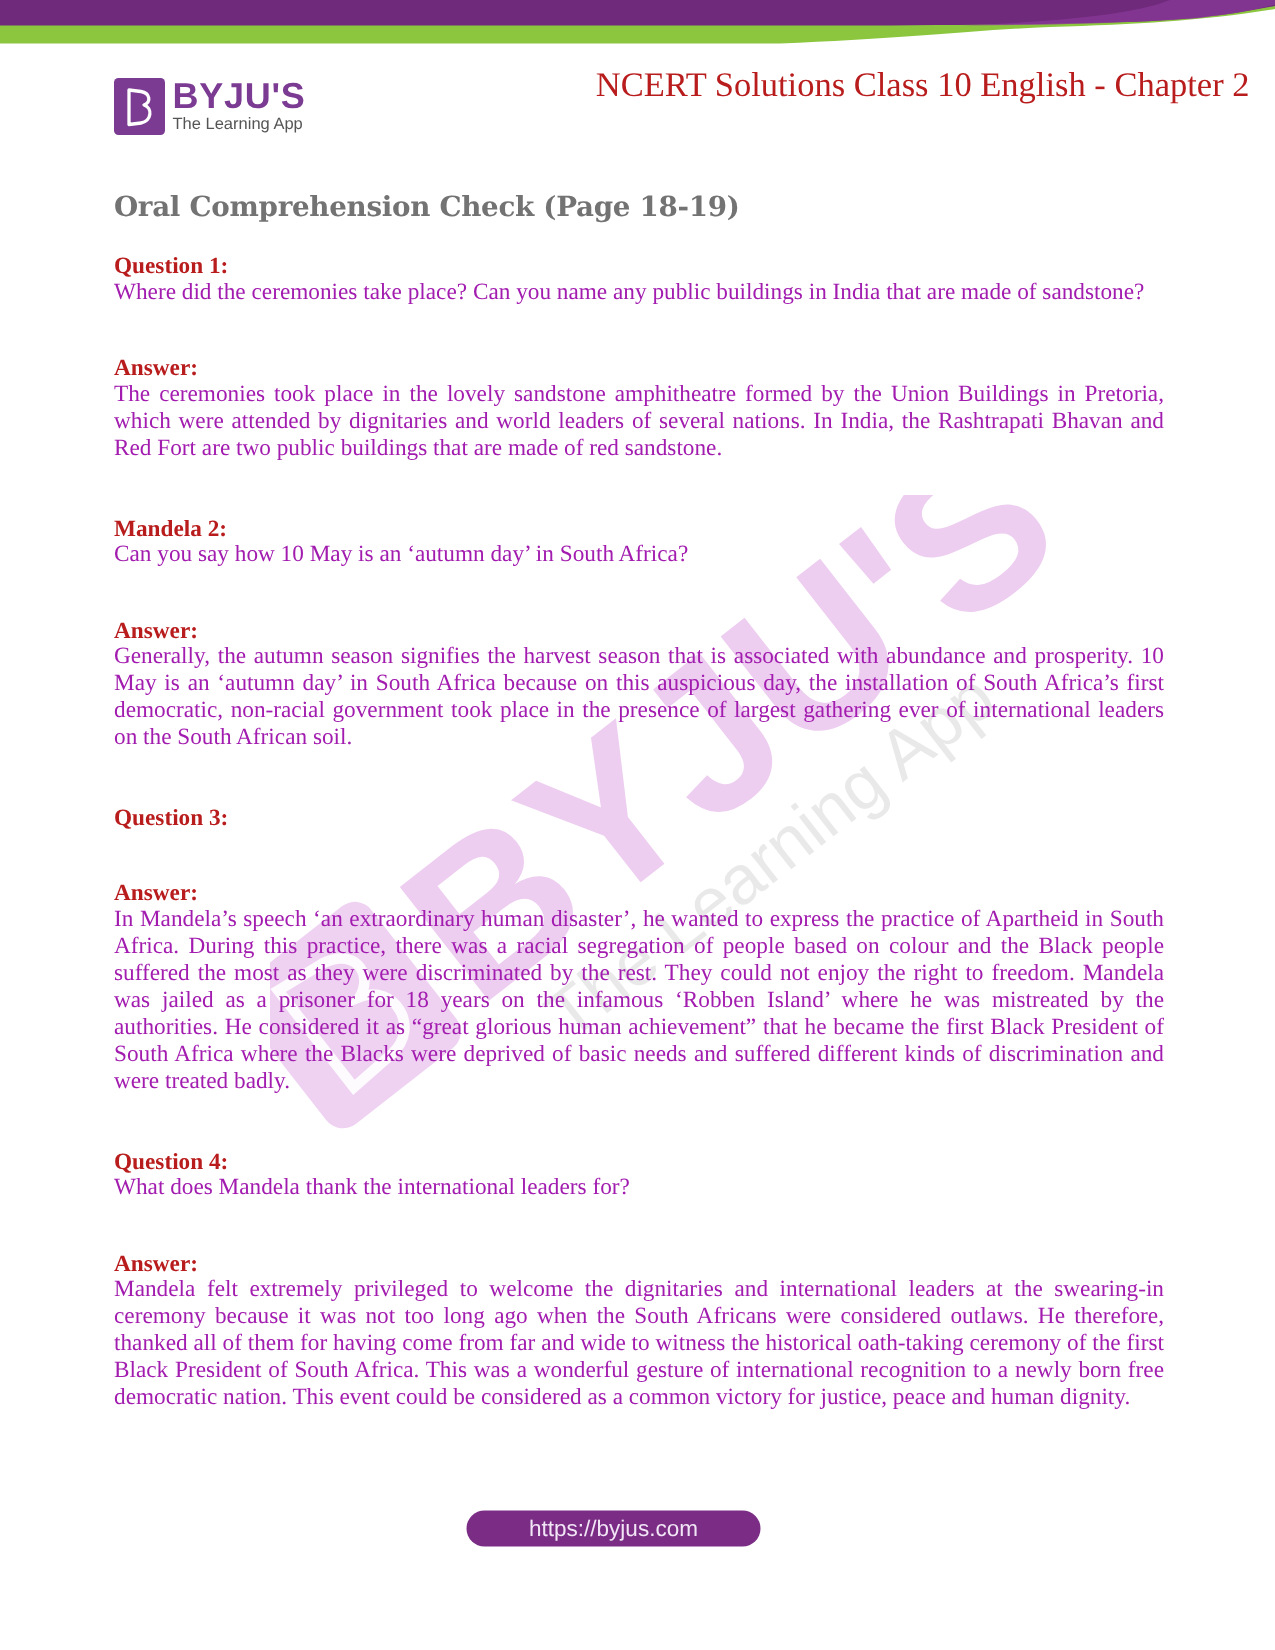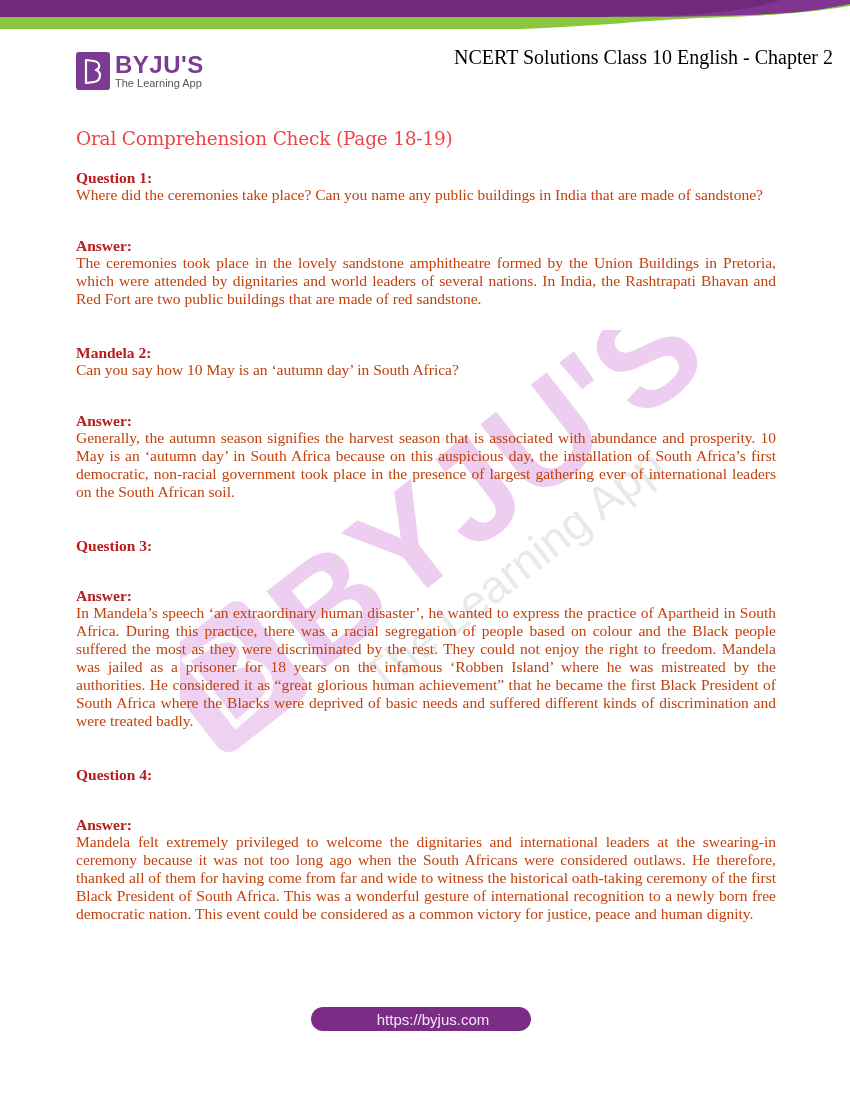--- a/index.html
+++ b/index.html
@@ -12,41 +12,41 @@
   .logo { position: absolute; left: 76px; top: 51px; height: 40px; display: flex; align-items: center; }
   .logo-box {
     width: 34px; height: 38px; background: #7b3b92; border-radius: 3px;
     display: flex; align-items: center; justify-content: center; position: relative;
   }
   .logo-text { margin-left: 5px; display: flex; flex-direction: column; line-height: 1; }
   .logo-brand { font-family: "Liberation Sans", sans-serif; font-weight: bold; font-size: 24px; color: #7b3b92; letter-spacing: 0.5px; }
   .logo-tag { font-family: "Liberation Sans", sans-serif; font-size: 11px; color: #555; margin-top: 1px; }
   .header-title {
     position: absolute; right: 17px; top: 44px; text-align: right;
-    font-family: "Liberation Serif", serif; font-size: 20px; line-height: 26px; color: #000000;
+    font-family: "Liberation Serif", serif; font-size: 23px; line-height: 26px; color: #b91c1c;
   }
   .watermark { position: absolute; left: 180px; top: 330px; width: 600px; height: 460px; pointer-events: none; }
   .content { position: absolute; left: 76px; top: 128px; width: 700px; }
   .section-title {
-    font-family: "DejaVu Serif", serif; font-weight: normal; font-size: 18.5px;
-    color: #ef4444; margin: 0 0 20px 0; letter-spacing: -0.2px;
+    font-family: "DejaVu Serif", serif; font-weight: bold; font-size: 18.5px;
+    color: #737373; margin: 0 0 20px 0; letter-spacing: -0.2px;
   }
   .qa { margin-bottom: 0; }
   .q-label, .a-label { font-family: "Liberation Serif", serif; font-weight: bold; font-size: 15.5px; line-height: 17px; margin: 0; color: #b91c1c; }
   .q-text, .a-text {
     font-family: "Liberation Serif", serif; font-size: 15.5px; line-height: 18px;
-    text-align: justify; margin: 0; color: #c2410c;
+    text-align: justify; margin: 0; color: #a21caf;
   }
   .a-label { margin-top: 33px; }
   .gap { height: 36px; }
   .footer-pill {
     position: absolute; left: 311px; top: 1007px; width: 196px; height: 24px;
     background: #7b2d86; border-radius: 12px; color: #f2e6f6;
     font-family: "Liberation Sans", sans-serif; font-size: 15px;
-    display: flex; align-items: center; justify-content: center; text-decoration: none; padding-left: 24px;
+    display: flex; align-items: center; justify-content: center; text-decoration: none;
   }
 </style>
 </head>
 <body>
 
 <svg class="top-band" viewBox="0 0 850 32" preserveAspectRatio="none">
   <rect x="0" y="0" width="850" height="32" fill="#ffffff"></rect>
   <path d="M0,0 H850 V6 C800,14 760,16 700,18 C650,20 600,26 520,29 L0,29 Z" fill="#8cc63f"></path>
   <path d="M0,0 H850 V4 C820,10 790,14 740,15 C700,16 640,17 560,17 L0,17 Z" fill="#6f2a7c"></path>
   <path d="M640,17 C700,17 760,15 800,12 C825,9 840,6 850,3 V0 H780 C760,8 720,14 640,17 Z" fill="#8a3b98" opacity="0.7"></path>
@@ -98,18 +98,19 @@
 
   <div class="qa">
     <p class="q-label">Question 3:</p>
     <p class="a-label">Answer:</p>
     <p class="a-text">In Mandela’s speech ‘an extraordinary human disaster’, he wanted to express the practice of Apartheid in South Africa. During this practice, there was a racial segregation of people based on colour and the Black people suffered the most as they were discriminated by the rest. They could not enjoy the right to freedom. Mandela was jailed as a prisoner for 18 years on the infamous ‘Robben Island’ where he was mistreated by the authorities. He considered it as “great glorious human achievement” that he became the first Black President of South Africa where the Blacks were deprived of basic needs and suffered different kinds of discrimination and were treated badly.</p>
   </div>
   <div class="gap"></div>
 
   <div class="qa">
     <p class="q-label">Question 4:</p>
+    <p class="q-text">What does Mandela thank the international leaders for?</p>
     <p class="a-label">Answer:</p>
     <p class="a-text">Mandela felt extremely privileged to welcome the dignitaries and international leaders at the swearing-in ceremony because it was not too long ago when the South Africans were considered outlaws. He therefore, thanked all of them for having come from far and wide to witness the historical oath-taking ceremony of the first Black President of South Africa. This was a wonderful gesture of international recognition to a newly born free democratic nation. This event could be considered as a common victory for justice, peace and human dignity.</p>
   </div>
 </div>
 
 <a class="footer-pill">https://byjus.com</a>
 
 </body></html>

